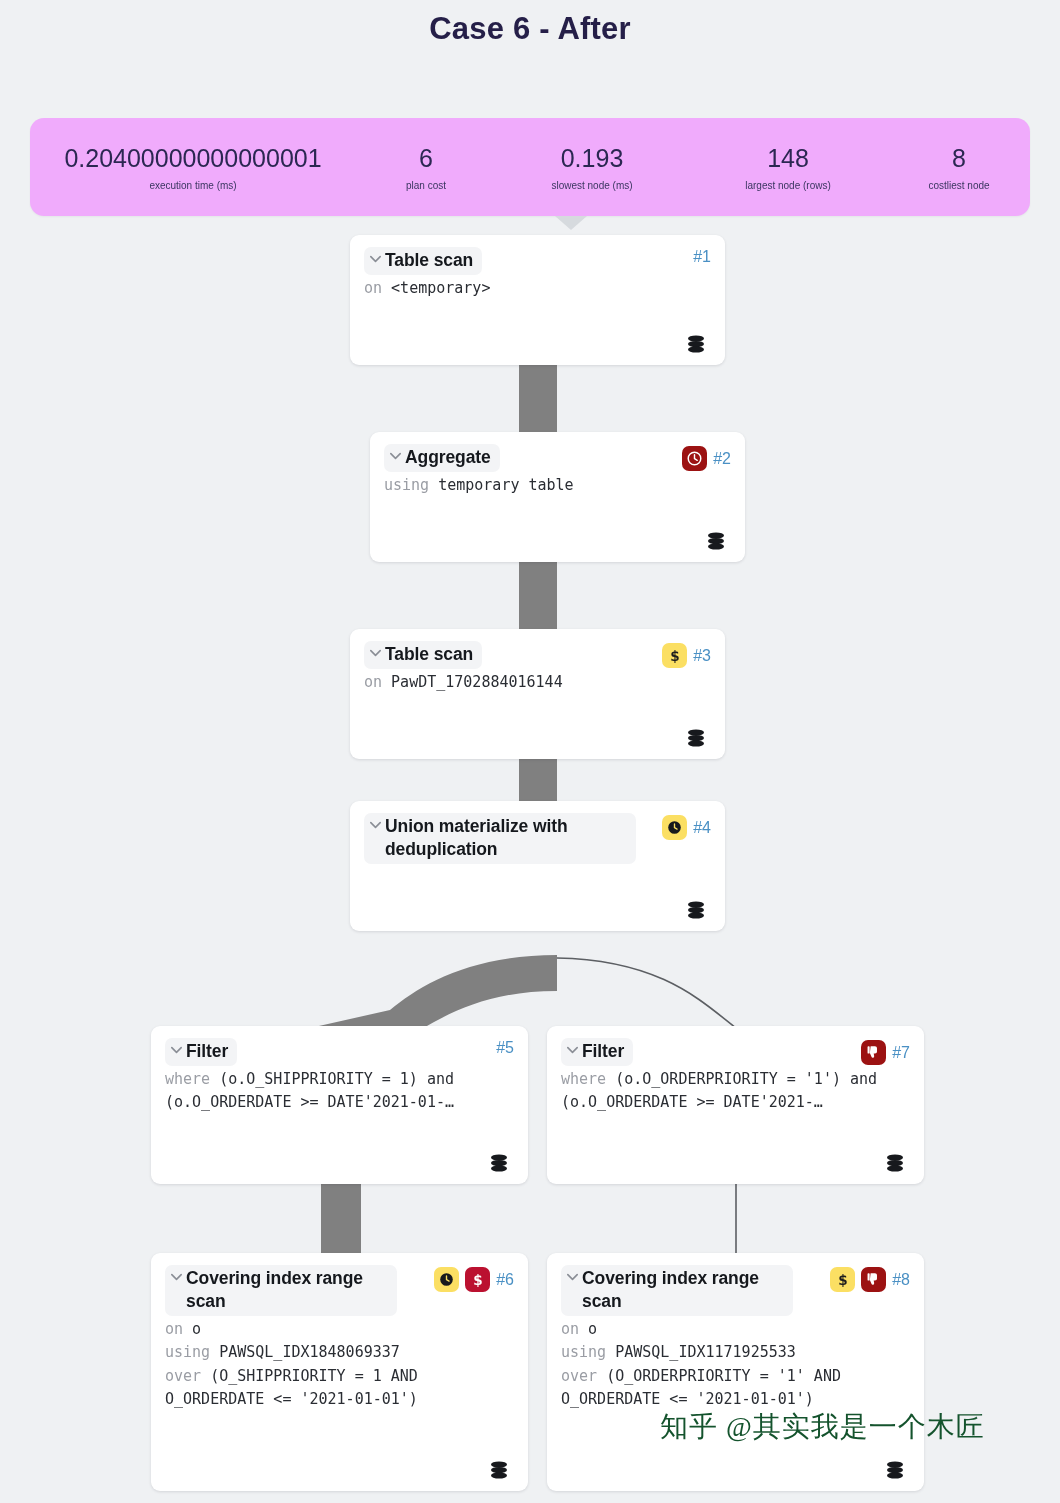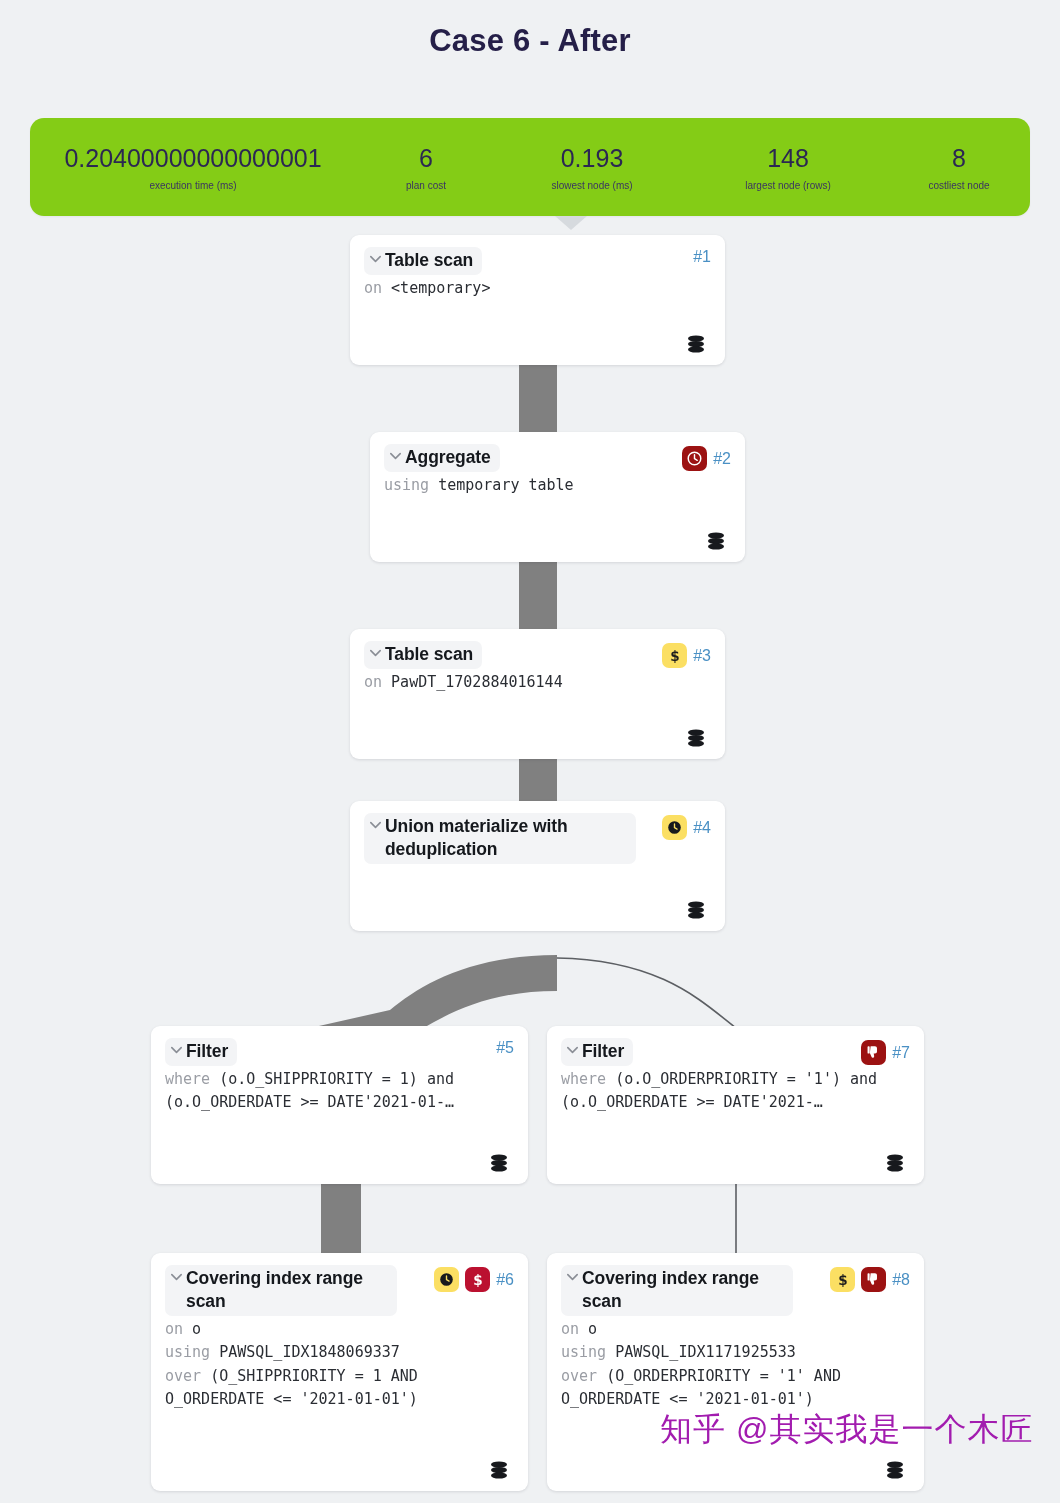--- a/index.html
+++ b/index.html
@@ -13,36 +13,36 @@
     position: relative;
   }
 
   
   .page-title {
     text-align: center;
     font-size: 31px;
     font-weight: bold;
     color: #251f48;
     letter-spacing: 0.2px;
-    padding-top: 22px;
+    padding-top: 10px;
     line-height: 1.2;
   }
 
   
   .stats-wrap {
     position: absolute;
     left: 30px;
     top: 118px;
     width: 1000px;
     height: 98px;
   }
   .stats-card {
     width: 100%;
     height: 100%;
-    background: #84cc16;
+    background: #f0abfc;
     border-radius: 14px;
     display: flex;
     align-items: center;
     box-shadow: 0 1px 2px rgba(40,40,60,.05);
   }
   .stat {
     flex: 0 0 auto;
     text-align: center;
     padding: 0 6px;
   }
@@ -175,25 +175,25 @@
   #node-8 { left: 547px; top: 1253px; width: 377px; height: 238px; }
 
   #node-4 .node-title-box { max-width: 272px; }
   #node-6 .node-title-box, #node-8 .node-title-box { max-width: 232px; }
 
   
   .watermark {
     position: absolute;
     left: 660px;
     top: 1408px;
-    font-size: 32px;
-    color: #a21caf;
+    font-size: 28px;
+    color: #14532d;
     letter-spacing: 1px;
     white-space: nowrap;
-    font-family: Liberation Sans, sans-serif;
+    font-family: Liberation Serif, serif;
   }
 </style>
 </head>
 <body>
 
 <div class="page-title">Case 6 - After</div>
 
 <div class="stats-wrap">
   <div class="stats-card">
     <div class="stat stat-0">

